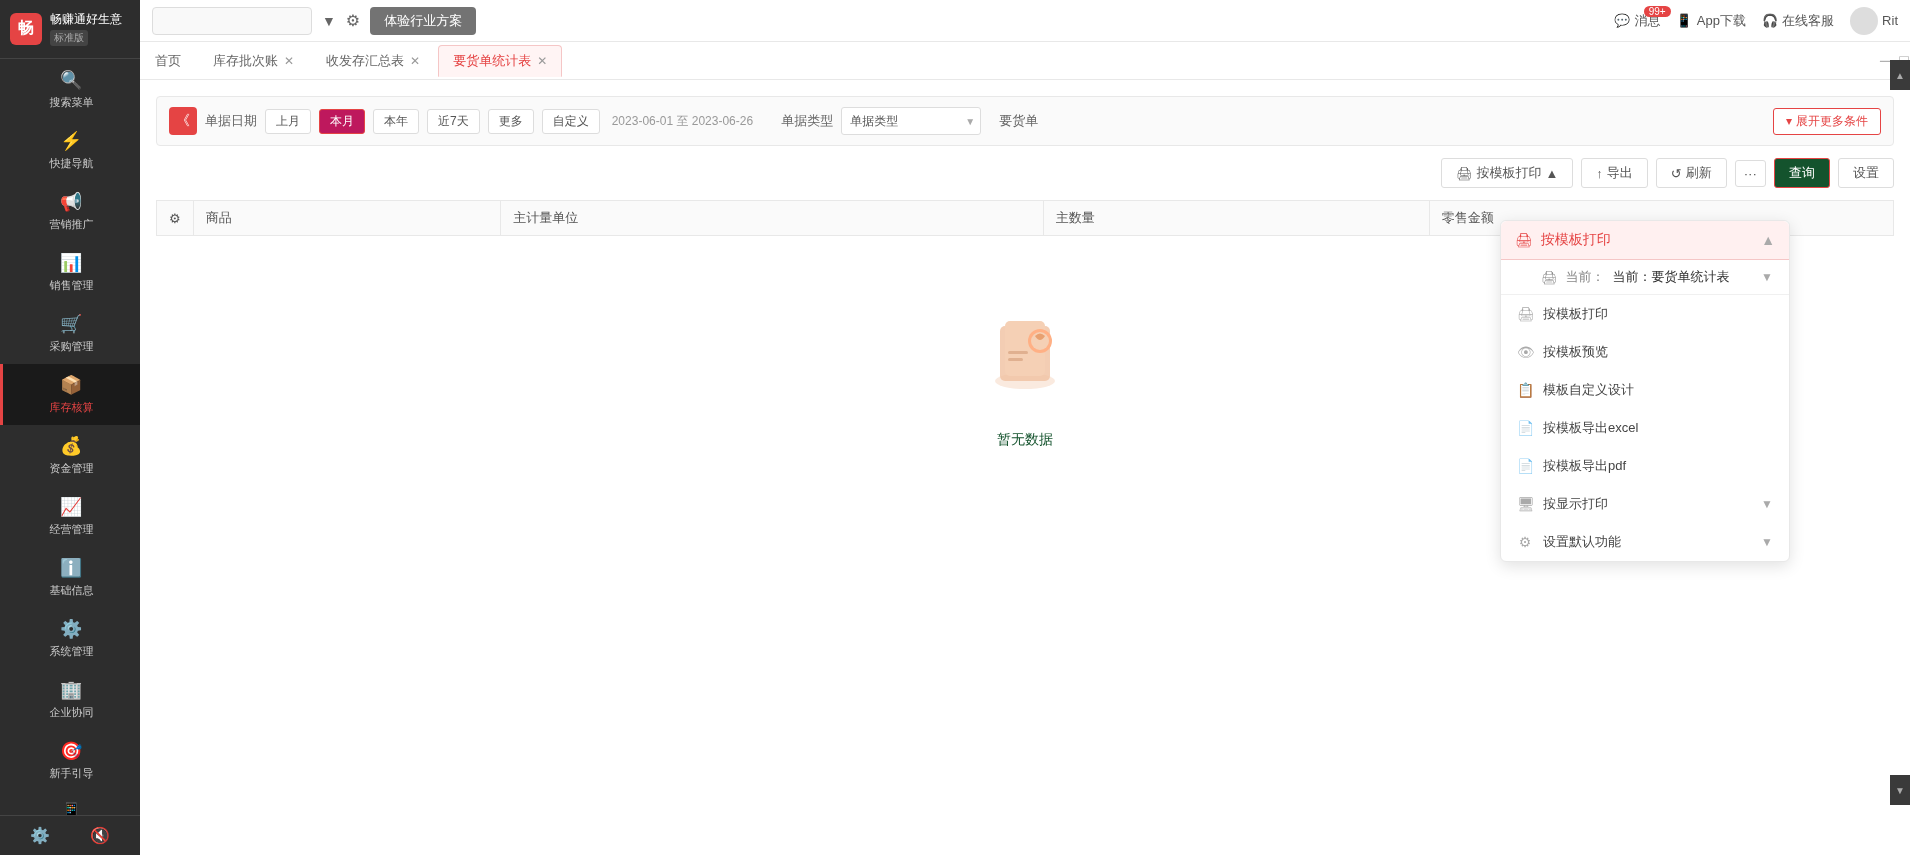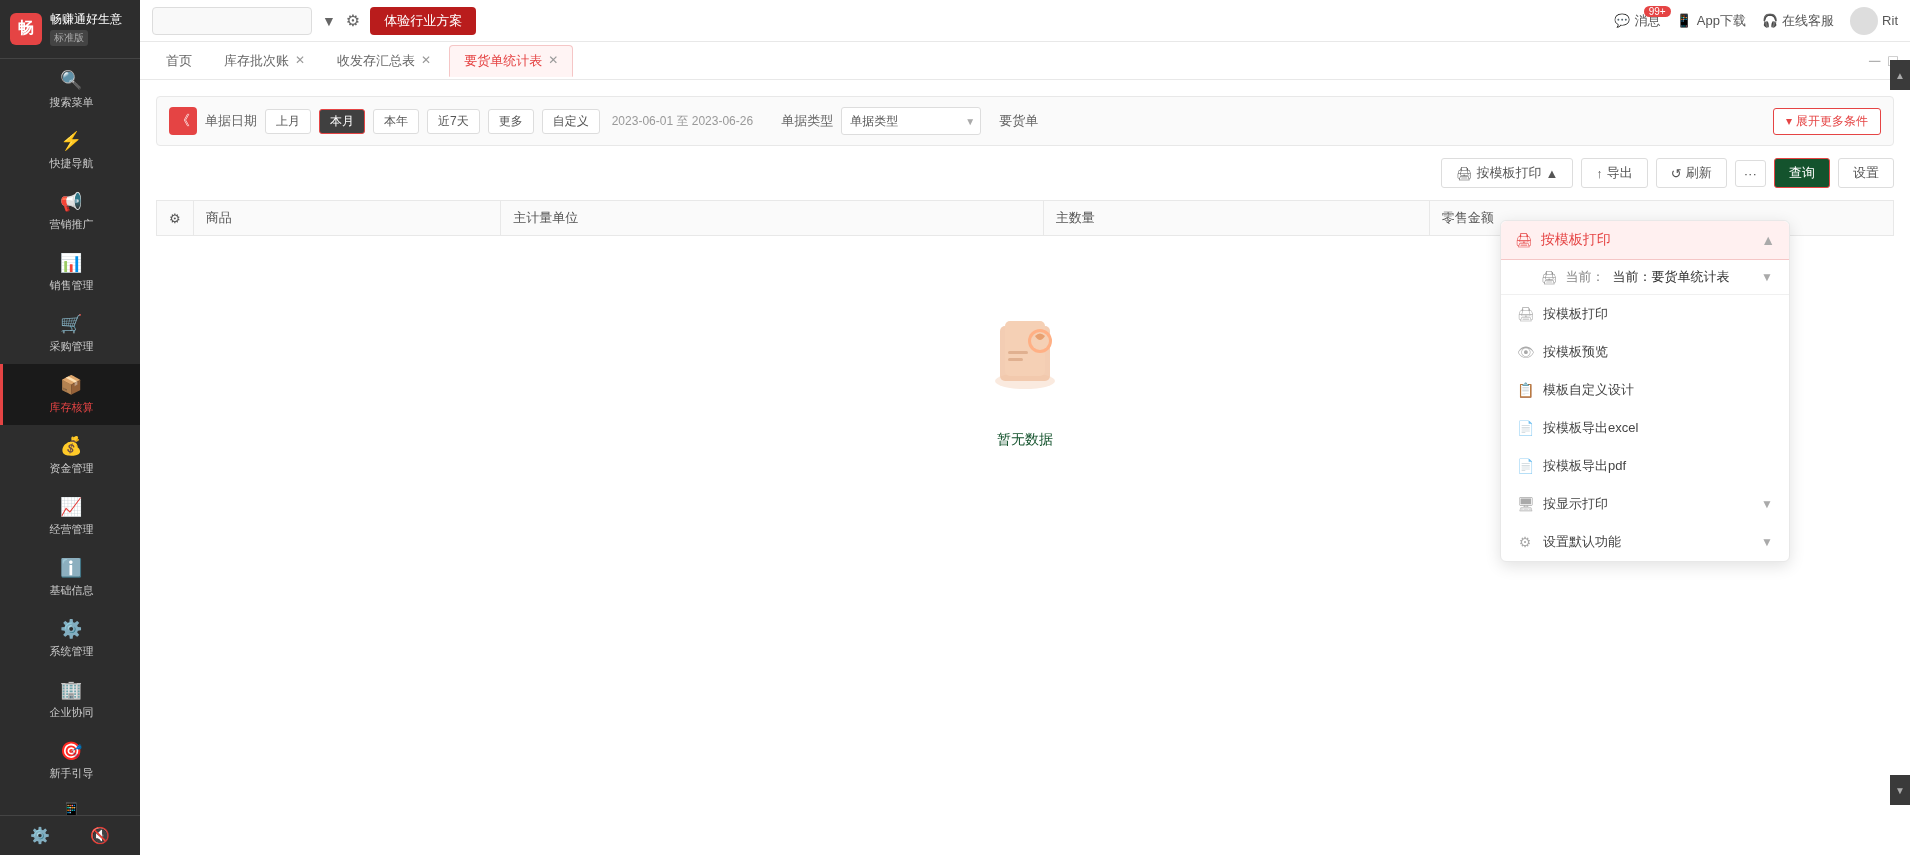--- a/index.html
+++ b/index.html
@@ -24,47 +24,47 @@
     .sidebar-bottom-icon { color: #aaa; cursor: pointer; font-size: 16px; }
 
     
     .main-area { flex: 1; display: flex; flex-direction: column; overflow: hidden; background: #f0f0f0; }
 
     
     .top-header { background: #fff; height: 42px; display: flex; align-items: center; padding: 0 12px; border-bottom: 1px solid #e8e8e8; gap: 10px; flex-shrink: 0; }
     .header-search { width: 160px; height: 28px; border: 1px solid #ddd; border-radius: 4px; padding: 0 8px; font-size: 12px; background: #f9f9f9; }
     .header-nav-icon { color: #666; cursor: pointer; font-size: 14px; }
     .header-settings-icon { color: #666; cursor: pointer; font-size: 16px; }
-    .trial-btn { background: #b91c1c; color: white; border: none; padding: 5px 14px; border-radius: 4px; font-size: 13px; cursor: pointer; }
+    .trial-btn { background: #737373; color: white; border: none; padding: 5px 14px; border-radius: 4px; font-size: 13px; cursor: pointer; }
 
     .header-right { margin-left: auto; display: flex; align-items: center; gap: 16px; color: #555; font-size: 13px; }
     .header-right-item { display: flex; align-items: center; gap: 4px; cursor: pointer; position: relative; }
     .badge { background: #e54444; color: white; border-radius: 10px; padding: 0 5px; font-size: 10px; position: absolute; top: -6px; right: -10px; }
     .avatar { width: 28px; height: 28px; background: #ddd; border-radius: 50%; }
 
     
-    .tabs-bar { background: #fff; height: 38px; display: flex; align-items: center; padding: 0 12px; border-bottom: 1px solid #e8e8e8; gap: 4px; flex-shrink: 0; font-family: Liberation Serif, serif; }
+    .tabs-bar { background: #fff; height: 38px; display: flex; align-items: center; padding: 0 1px; border-bottom: 1px solid #e8e8e8; gap: 4px; flex-shrink: 0; }
     .tab { display: flex; align-items: center; gap: 6px; padding: 6px 14px; border-radius: 4px 4px 0 0; font-size: 13px; cursor: pointer; color: #666; white-space: nowrap; }
     .tab.active { background: #fff4f4; color: #e54444; border: 1px solid #f5c6c6; border-bottom: 1px solid #fff4f4; }
     .tab-close { font-size: 12px; color: #999; cursor: pointer; }
     .tab-expand-icon { color: #aaa; cursor: pointer; font-size: 16px; }
 
     
     .page-content { flex: 1; overflow: auto; padding: 0; background: #f0f2f5; }
     .page-inner { background: #fff; margin: 0; padding: 16px; min-height: 100%; position: relative; }
 
     .page-title-bar { display: flex; align-items: center; margin-bottom: 16px; }
     .page-title { font-size: 18px; font-weight: bold; color: #333; }
 
     
     .filter-bar { display: flex; align-items: center; gap: 8px; margin-bottom: 12px; padding: 10px 12px; border: 1px solid #e8e8e8; border-radius: 4px; background: #fafafa; flex-wrap: wrap; }
     .filter-expand-btn { width: 28px; height: 28px; background: #e54444; color: white; border: none; border-radius: 4px; cursor: pointer; font-size: 14px; display: flex; align-items: center; justify-content: center; flex-shrink: 0; }
     .filter-label { color: #666; font-size: 13px; white-space: nowrap; }
     .date-btn { padding: 3px 10px; border: 1px solid #ddd; border-radius: 3px; background: #fff; cursor: pointer; font-size: 12px; color: #555; }
-    .date-btn.active { background: #404040; color: white; border-color: #e54444; }
+    .date-btn.active { background: #be185d; color: white; border-color: #e54444; }
     .date-range { font-size: 12px; color: #999; margin-left: 4px; }
     .filter-select { height: 28px; border: 1px solid #ddd; border-radius: 3px; padding: 0 24px 0 8px; font-size: 12px; color: #555; background: #fff; min-width: 140px; appearance: none; cursor: pointer; }
     .select-wrapper { position: relative; display: flex; align-items: center; }
     .select-arrow { position: absolute; right: 6px; color: #aaa; font-size: 10px; pointer-events: none; }
 
     .expand-more-btn { padding: 4px 12px; border: 1px solid #e54444; border-radius: 3px; background: #fff; color: #e54444; cursor: pointer; font-size: 12px; display: flex; align-items: center; gap: 4px; margin-left: auto; }
 
     
     .action-bar { display: flex; align-items: center; justify-content: flex-end; gap: 8px; margin-bottom: 12px; }
     .action-btn { padding: 5px 14px; border-radius: 3px; font-size: 13px; cursor: pointer; }

